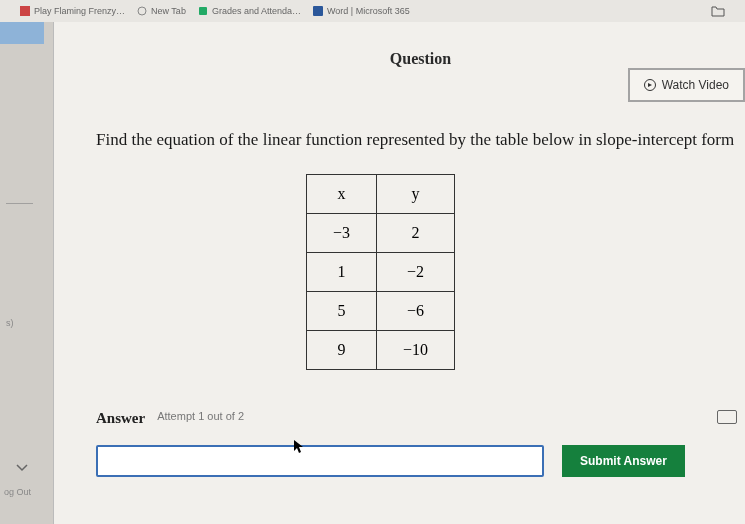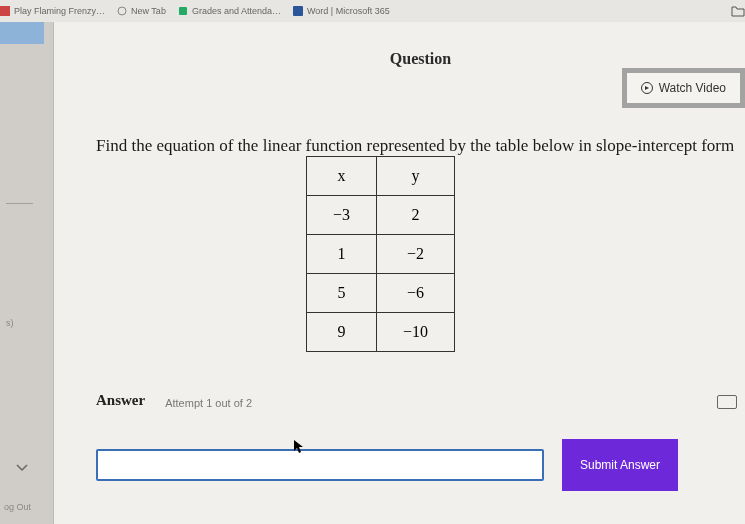--- a/index.html
+++ b/index.html
@@ -13,21 +13,21 @@
       width: 745px;
       height: 524px;
       overflow: hidden;
       position: relative;
     }
     .browser-tabs {
       display: flex;
       align-items: center;
       height: 22px;
       background: #e8e6e2;
-      padding: 0 0;
+      padding: 0 20px;
       gap: 12px;
       font-size: 9px;
       color: #666;
       font-family: Arial, sans-serif;
     }
     .tab {
       display: flex;
       align-items: center;
       gap: 4px;
       white-space: nowrap;
@@ -55,21 +55,21 @@
       position: absolute;
       left: 6px;
       font-size: 9px;
       color: #888;
       font-family: Arial, sans-serif;
     }
     .sidebar-link1 { top: 176px; }
     .sidebar-blue { top: 248px; left: 0; width: 44px; height: 22px; background: #8eb3d8; }
     .sidebar-link2 { top: 296px; }
     .sidebar-chev { bottom: 50px; left: 16px; }
-    .sidebar-out { bottom: 12px; left: 4px; }
+    .sidebar-out { bottom: 27px; left: 4px; }
     .main {
       position: absolute;
       left: 54px;
       top: 22px;
       right: 0;
       bottom: 0;
       background: #f2f0ec;
       padding: 28px 0 0 42px;
     }
     .header-row {
@@ -83,21 +83,21 @@
       font-size: 16px;
       color: #2a2a2a;
     }
     .header-buttons {
       margin-left: auto;
       display: flex;
       gap: 10px;
       margin-right: 0;
     }
     .btn-outline {
-      border: 5px solid #a3a3a3;
+      border: 2px solid #a3a3a3;
       background: #f5f3ef;
       padding: 8px 14px;
       font-size: 12px;
       color: #333;
       font-family: Arial, sans-serif;
       display: flex;
       align-items: center;
       gap: 6px;
       cursor: pointer;
     }
@@ -118,20 +118,21 @@
       width: 0;
       height: 0;
       border-left: 4px solid #333;
       border-top: 2.5px solid transparent;
       border-bottom: 2.5px solid transparent;
       margin-left: 1px;
     }
     .prompt {
       font-size: 17px;
       color: #1a1a1a;
+      margin-bottom: 24px;
       white-space: nowrap;
     }
     .data-table {
       margin: 0 auto 40px auto;
       border-collapse: collapse;
       position: relative;
       left: -40px;
     }
     .data-table th, .data-table td {
       border: 1.5px solid #333;
@@ -139,23 +140,23 @@
       text-align: center;
       font-size: 16px;
       font-family: 'Times New Roman', serif;
     }
     .data-table th {
       font-weight: normal;
       font-style: normal;
     }
     .answer-row {
       display: flex;
-      align-items: flex-end;
-      gap: 20px;
-      margin-bottom: 30px;
+      align-items: flex-start;
+      gap: 12px;
+      margin-bottom: 18px;
     }
     .answer-label {
       font-weight: bold;
       font-size: 15px;
       color: #222;
     }
     .attempt-text {
       font-size: 11px;
       color: #777;
       font-family: Arial, sans-serif;
@@ -176,27 +177,28 @@
     .answer-input {
       width: 448px;
       height: 32px;
       border: 2px solid #3b6fb5;
       background: #fff;
       padding: 0 8px;
       font-size: 14px;
       border-radius: 2px;
     }
     .submit-btn {
-      background: #6d28d9;
+      background: #15803d;
       color: #fff;
       border: none;
-      padding: 19px 18px;
+      padding: 9px 18px;
       font-size: 12px;
       font-family: Arial, sans-serif;
       cursor: pointer;
+      font-weight: bold;
     }
     .cursor {
       position: absolute;
       left: 294px;
       top: 440px;
       width: 10px;
       height: 14px;
       pointer-events: none;
     }
   </style>

